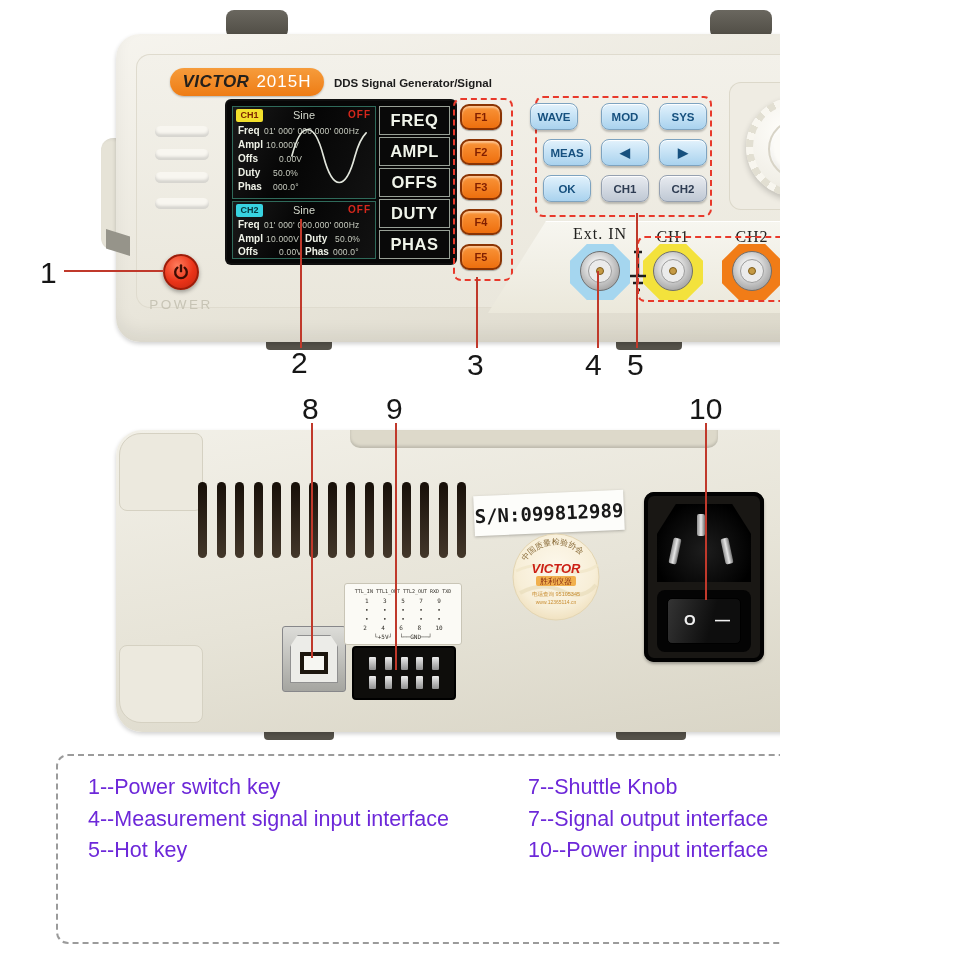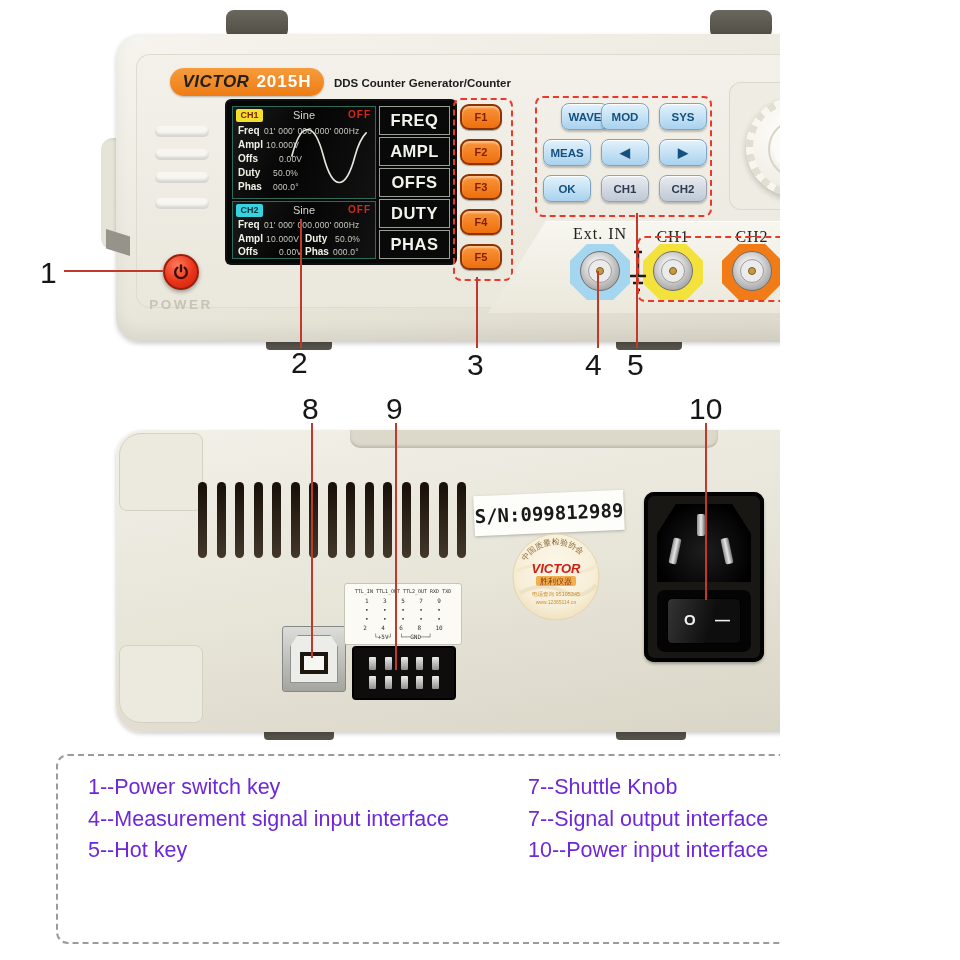--- a/index.html
+++ b/index.html
@@ -19,21 +19,21 @@
   #front-face{position:absolute;left:136px;top:54px;width:716px;height:254px;border-radius:14px;
     background:linear-gradient(180deg,#f3f1ea,#eae7dc);box-shadow:inset 0 0 0 1px #dfdbce}
   #front-lefthandle{position:absolute;left:101px;top:138px;width:26px;height:112px;border-radius:12px;background:#e6e3d7;box-shadow:inset -3px 0 4px rgba(0,0,0,.12)}
   #front-leftwedge{position:absolute;left:106px;top:226px;width:24px;height:30px;background:#96948a;clip-path:polygon(0 10%,100% 35%,100% 100%,0 75%)}
   #front-rightear{position:absolute;left:858px;top:150px;width:26px;height:130px;border-radius:12px;background:#e2dfd2;box-shadow:inset 3px 0 4px rgba(0,0,0,.12)}
   .ridge{position:absolute;left:155px;width:54px;height:11px;border-radius:6px;background:#f8f6f0;box-shadow:inset 0 -3px 3px rgba(0,0,0,.14)}
 
   #logo-badge{position:absolute;left:170px;top:68px;width:154px;height:28px;border-radius:14px;
     background:linear-gradient(#f69c3c,#ee7c14);display:flex;align-items:center;justify-content:center;gap:7px;box-shadow:0 1px 2px rgba(0,0,0,.25)}
   #brand-text{font-size:17px;font-weight:bold;font-style:italic;color:#23201c;letter-spacing:.5px}
-  #model-text{font-size:17px;font-weight:bold;color:#fff;letter-spacing:1px}
+  #model-text{font-size:17px;font-weight:normal;color:#fff;letter-spacing:1px}
   #subtitle{position:absolute;left:334px;top:77px;font-size:11.5px;font-weight:bold;color:#1c1c1c}
 
   #display{position:absolute;left:227px;top:101px;width:228px;height:162px;background:#070707;border-radius:4px;box-shadow:0 0 0 2px #101010}
   #ch1-panel,#ch2-panel{position:absolute;left:5px;width:144px;background:linear-gradient(115deg,#1a1a1a,#050505 45%,#121212);border:1px solid #2f6a5a;box-sizing:border-box}
   #ch1-panel{top:5px;height:93px}
   #ch2-panel{top:100px;height:58px}
   .chbadge{position:absolute;left:3px;top:2px;width:27px;height:13px;border-radius:2px;font-size:9px;font-weight:bold;text-align:center;line-height:13px}
   .b1{background:#f2e02c;color:#7c2200}
   .b2{background:#38d3e0;color:#05363d}
   .wavename{position:absolute;left:0;right:0;top:2px;text-align:center;font-size:11px;color:#d4d8cc}
@@ -65,21 +65,21 @@
     clip-path:polygon(58px 0,100% 0,100% 100%,0 100%);box-shadow:inset 0 1px 0 #fff}
   .cnlabel{position:absolute;font-family:"Liberation Serif",serif;font-size:16px;color:#21211f;text-align:center;letter-spacing:1px}
   .bnc-blob{position:absolute;width:60px;height:56px;clip-path:polygon(28% 0,72% 0,100% 30%,100% 70%,72% 100%,28% 100%,0 70%,0 30%)}
   .bnc-ring{position:absolute;width:40px;height:40px;border-radius:50%;background:radial-gradient(circle at 45% 40%,#f5f5f5 20%,#c2c2c2 55%,#868686);border:1px solid #6f6f6f;box-sizing:border-box}
   .bnc-inner{position:absolute;width:24px;height:24px;border-radius:50%;background:#ebebeb;border:1px solid #9c9c9c;box-sizing:border-box}
   .bnc-pin{position:absolute;width:8px;height:8px;border-radius:50%;background:#c59a45;border:1px solid #7d5d1d;box-sizing:border-box}
   .gnd{position:absolute;width:20px;height:46px}
 
   #power-btn{position:absolute;left:163px;top:254px;width:36px;height:36px;border-radius:50%;
     background:radial-gradient(circle at 38% 30%,#ff7c5c,#ea3318 55%,#bf2510);border:2px solid #9c1d0a;box-shadow:0 2px 4px rgba(0,0,0,.35);box-sizing:border-box}
-  #power-label{position:absolute;left:143px;top:297px;width:76px;text-align:center;font-size:13.5px;font-weight:bold;letter-spacing:2.5px;color:#c7c4b5}
+  #power-label{position:absolute;left:143px;top:297px;width:76px;text-align:center;font-size:13.5px;font-weight:normal;letter-spacing:2.5px;color:#c7c4b5}
 
   
   #rear-body{position:absolute;left:116px;top:430px;width:756px;height:302px;border-radius:26px;
     background:linear-gradient(170deg,#f2f0e8,#e7e4d8 50%,#d8d4c5);box-shadow:0 2px 4px rgba(0,0,0,.18)}
   .rcorner{position:absolute;width:84px;height:78px;background:#ece9de;border:1px solid #d5d1c2;box-sizing:border-box}
   #rear-recess{position:absolute;left:350px;top:430px;width:368px;height:18px;background:#ddd9ca;border-radius:0 0 10px 10px;box-shadow:inset 0 -2px 3px rgba(0,0,0,.15)}
   #vents{position:absolute;left:198px;top:482px;width:268px;height:76px;display:flex;justify-content:space-between}
   .vent{width:9px;height:100%;border-radius:5px;background:linear-gradient(#170f08,#43372a)}
   #serial{position:absolute;left:474px;top:493px;width:150px;height:40px;background:#fdfdfa;transform:rotate(-2.5deg);
     box-shadow:0 1px 3px rgba(0,0,0,.25);display:flex;align-items:center;justify-content:center;
@@ -134,21 +134,21 @@
   <div id="front-face"></div>
   <div class="ridge" style="top:126px"></div>
   <div class="ridge" style="top:149px"></div>
   <div class="ridge" style="top:172px"></div>
   <div class="ridge" style="top:198px"></div>
 
   <div id="logo-badge">
     <span id="brand-text">VICTOR</span>
     <span id="model-text">2015H</span>
   </div>
-  <div id="subtitle">DDS Counter Generator/Counter</div>
+  <div id="subtitle">DDS Signal Generator/Signal</div>
 
   <div id="display">
     <div id="ch1-panel">
       <span class="chbadge b1">CH1</span>
       <span class="wavename">Sine</span>
       <span class="offtag">OFF</span>
       <span class="dl" style="left:5px;top:18px">Freq</span>
       <span class="dv" style="left:31px;top:19px">01' 000' 000.000' 000Hz</span>
       <span class="dl" style="left:5px;top:32px">Ampl</span>
       <span class="dv" style="left:33px;top:33px">10.000V</span>
@@ -187,21 +187,21 @@
   </div>
 
   <div class="rdash" style="left:453px;top:98px;width:56px;height:179px"></div>
   <div class="fbtn" style="top:104px">F1</div>
   <div class="fbtn" style="top:139px">F2</div>
   <div class="fbtn" style="top:174px">F3</div>
   <div class="fbtn" style="top:209px">F4</div>
   <div class="fbtn" style="top:244px">F5</div>
 
   <div class="rdash" style="left:535px;top:96px;width:173px;height:117px"></div>
-  <div class="kbtn" style="left:561px;top:103px">WAVE</div>
+  <div class="kbtn" style="left:530px;top:103px">WAVE</div>
   <div class="kbtn" style="left:601px;top:103px">MOD</div>
   <div class="kbtn" style="left:659px;top:103px">SYS</div>
   <div class="kbtn" style="left:543px;top:139px">MEAS</div>
   <div class="kbtn arrow" style="left:601px;top:139px">◀</div>
   <div class="kbtn arrow" style="left:659px;top:139px">▶</div>
   <div class="kbtn" style="left:543px;top:175px">OK</div>
   <div class="kbtn gray" style="left:601px;top:175px">CH1</div>
   <div class="kbtn gray" style="left:659px;top:175px">CH2</div>
 
   <div id="knob-plate"></div>

